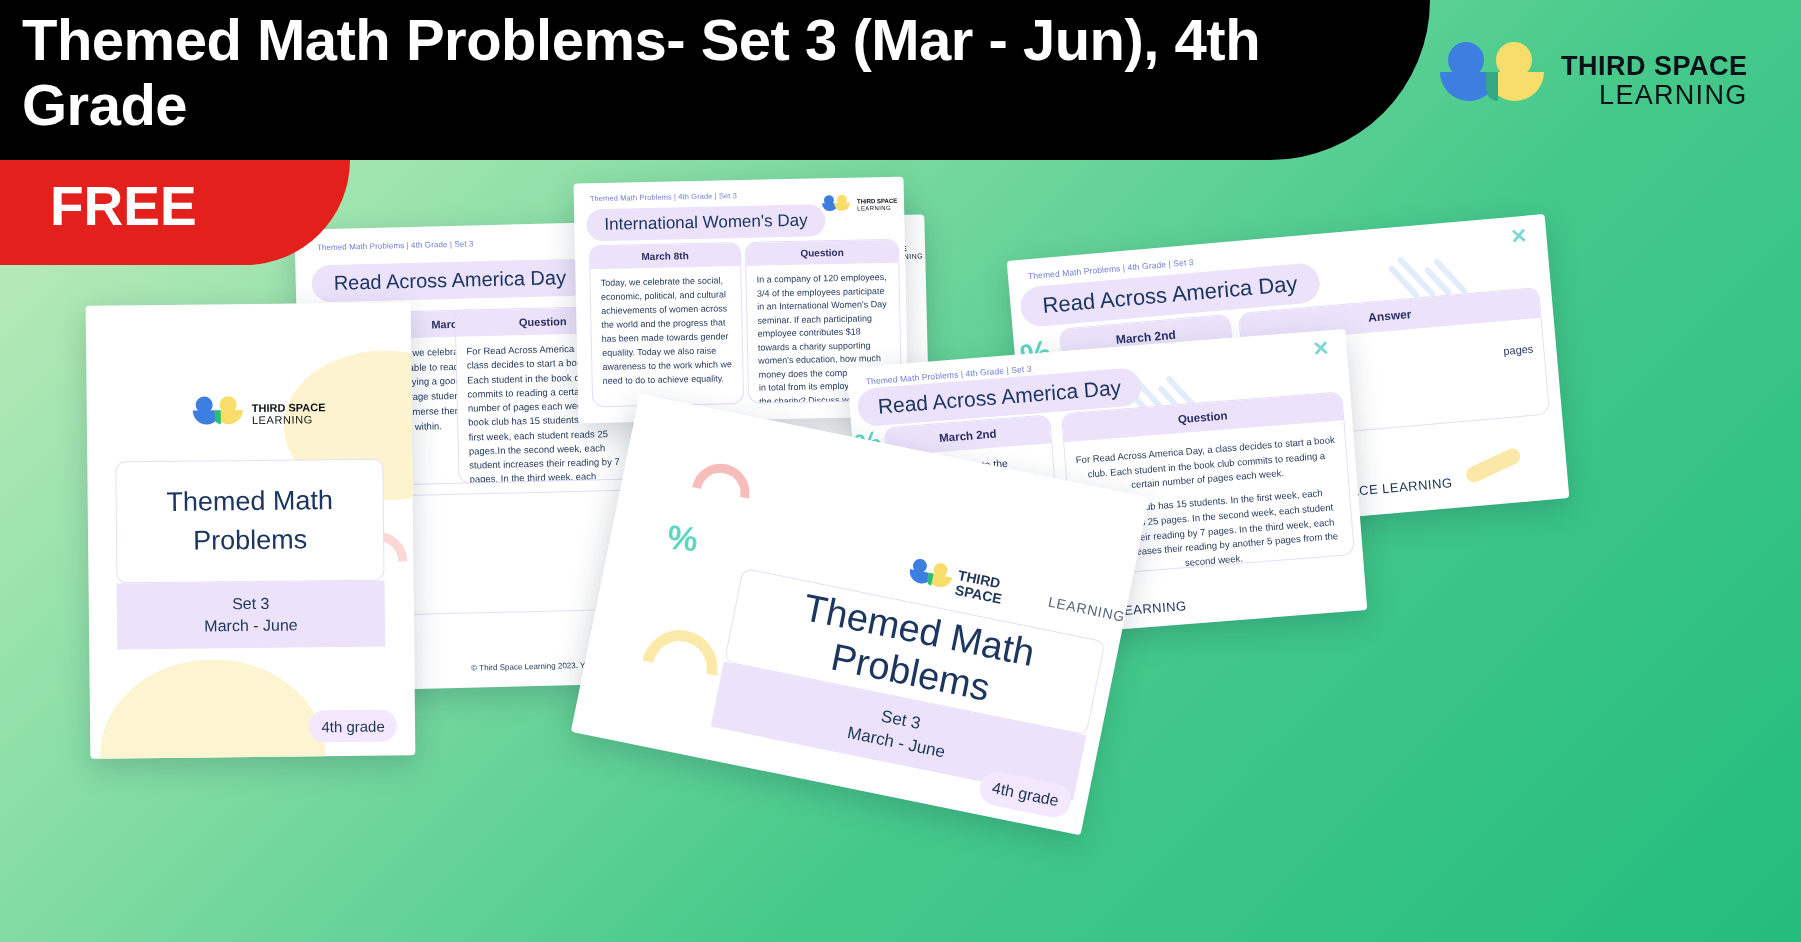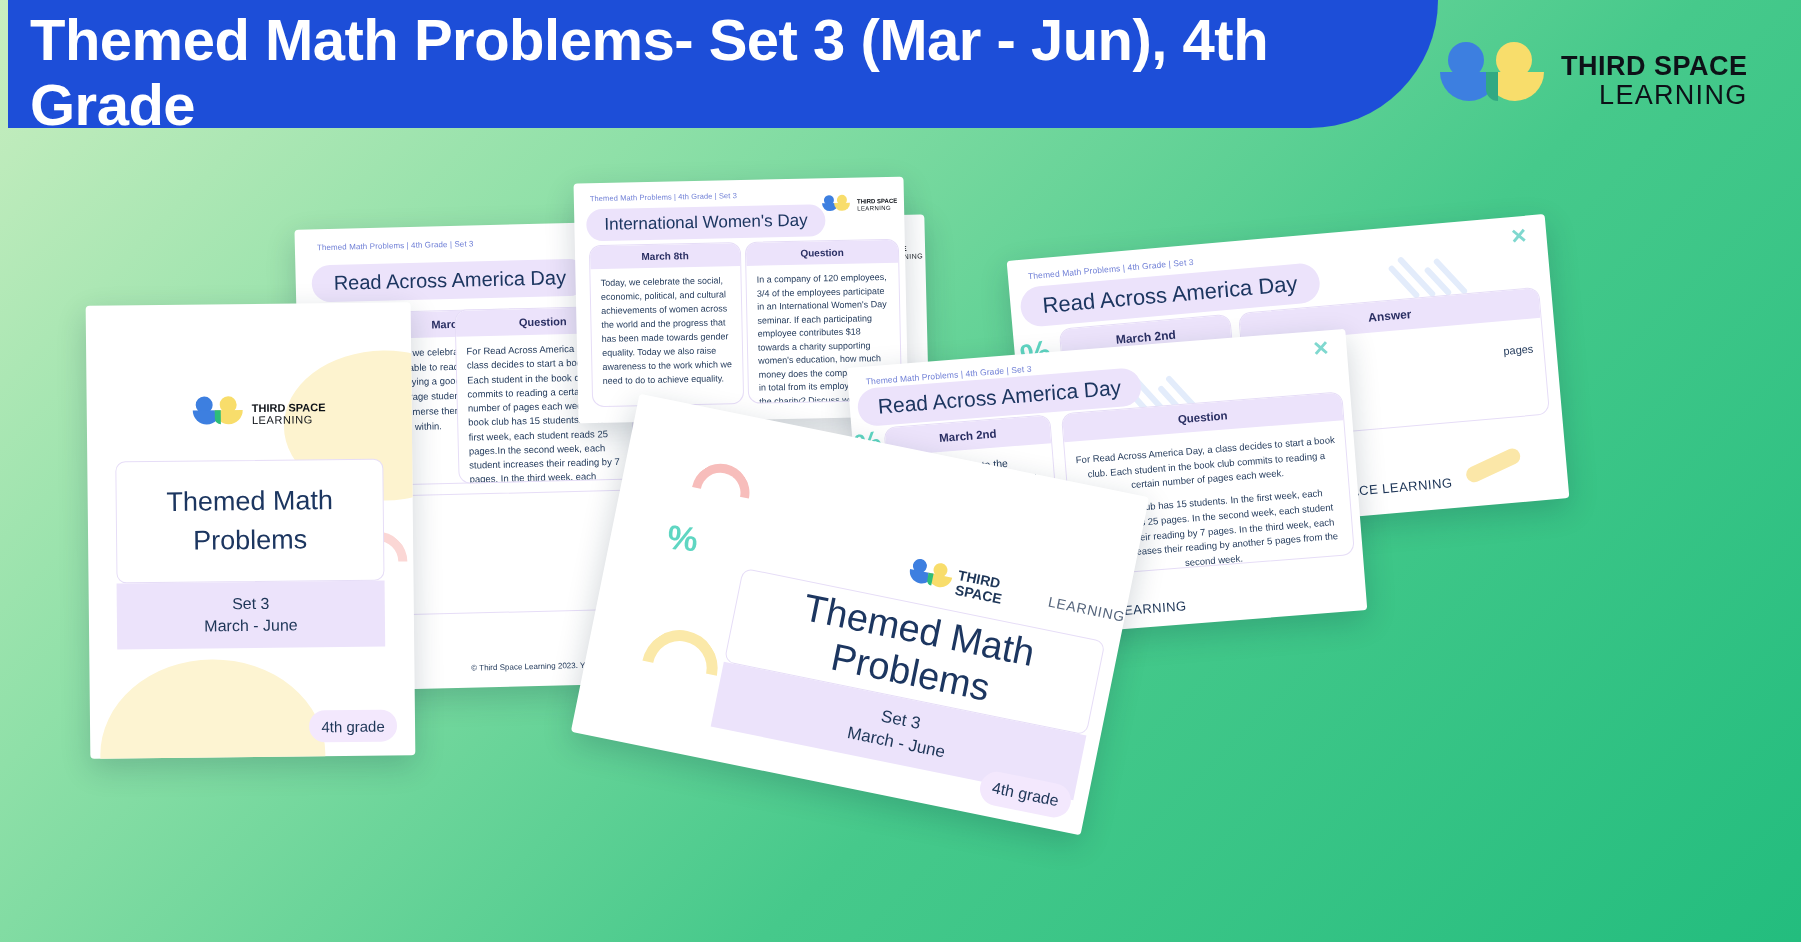--- a/index.html
+++ b/index.html
@@ -5,22 +5,22 @@
   html,body{margin:0;padding:0;}
   body{
     width:1801px;height:942px;overflow:hidden;position:relative;
     font-family:"Liberation Sans", sans-serif;
     background:linear-gradient(135deg,#c9eec0 0%,#8fe0a8 28%,#46c98b 62%,#23bd7e 100%);
   }
   .stage{position:absolute;inset:0;}
 
   
   .banner{
-    position:absolute;left:8px;top:0;width:1430px;height:128px;
-    background:#1d4ed8;border-bottom-right-radius:170px;z-index:40;
+    position:absolute;left:0;top:0;width:1430px;height:160px;
+    background:#000000;border-bottom-right-radius:170px;z-index:40;
   }
   .banner-title{
     position:absolute;left:22px;top:8px;width:1395px;
     color:#ffffff;font-size:58px;line-height:1.12;font-weight:700;
     letter-spacing:-0.5px;
   }
   .free-tag{
     position:absolute;left:0;top:160px;width:350px;height:105px;
     background:#e3201c;border-bottom-right-radius:180px;z-index:39;
   }
@@ -273,20 +273,23 @@
       <span style="font-size:17px;">Set 3</span>
       <span style="font-size:17px;margin-top:3px;">March - June</span>
     </div>
 
     <div class="grade-badge" style="right:16px;bottom:12px;width:92px;height:34px;font-size:16px;">4th grade</div>
   </div>
 
   <div class="banner">
     <div class="banner-title">Themed Math Problems- Set 3 (Mar - Jun), 4th Grade</div>
   </div>
+  <div class="free-tag">
+    <span>FREE</span>
+  </div>
 
   <div class="brand">
     <div class="brand-mark">
       <span class="bm-head" style="left:8px;top:0;width:36px;height:36px;background:#3d7fe0;"></span>
       <span class="bm-body" style="left:0px;top:30px;width:58px;height:29px;border-radius:0 0 58px 58px;background:#3d7fe0;"></span>
       <span class="bm-head" style="left:56px;top:0;width:36px;height:36px;background:#f8dd6b;"></span>
       <span class="bm-body" style="left:46px;top:30px;width:58px;height:29px;border-radius:0 0 58px 58px;background:#f8dd6b;"></span>
       <span style="position:absolute;left:46px;top:30px;width:12px;height:29px;background:#31a983;border-radius:0 0 0 20px;"></span>
     </div>
     <div class="brand-txt">

